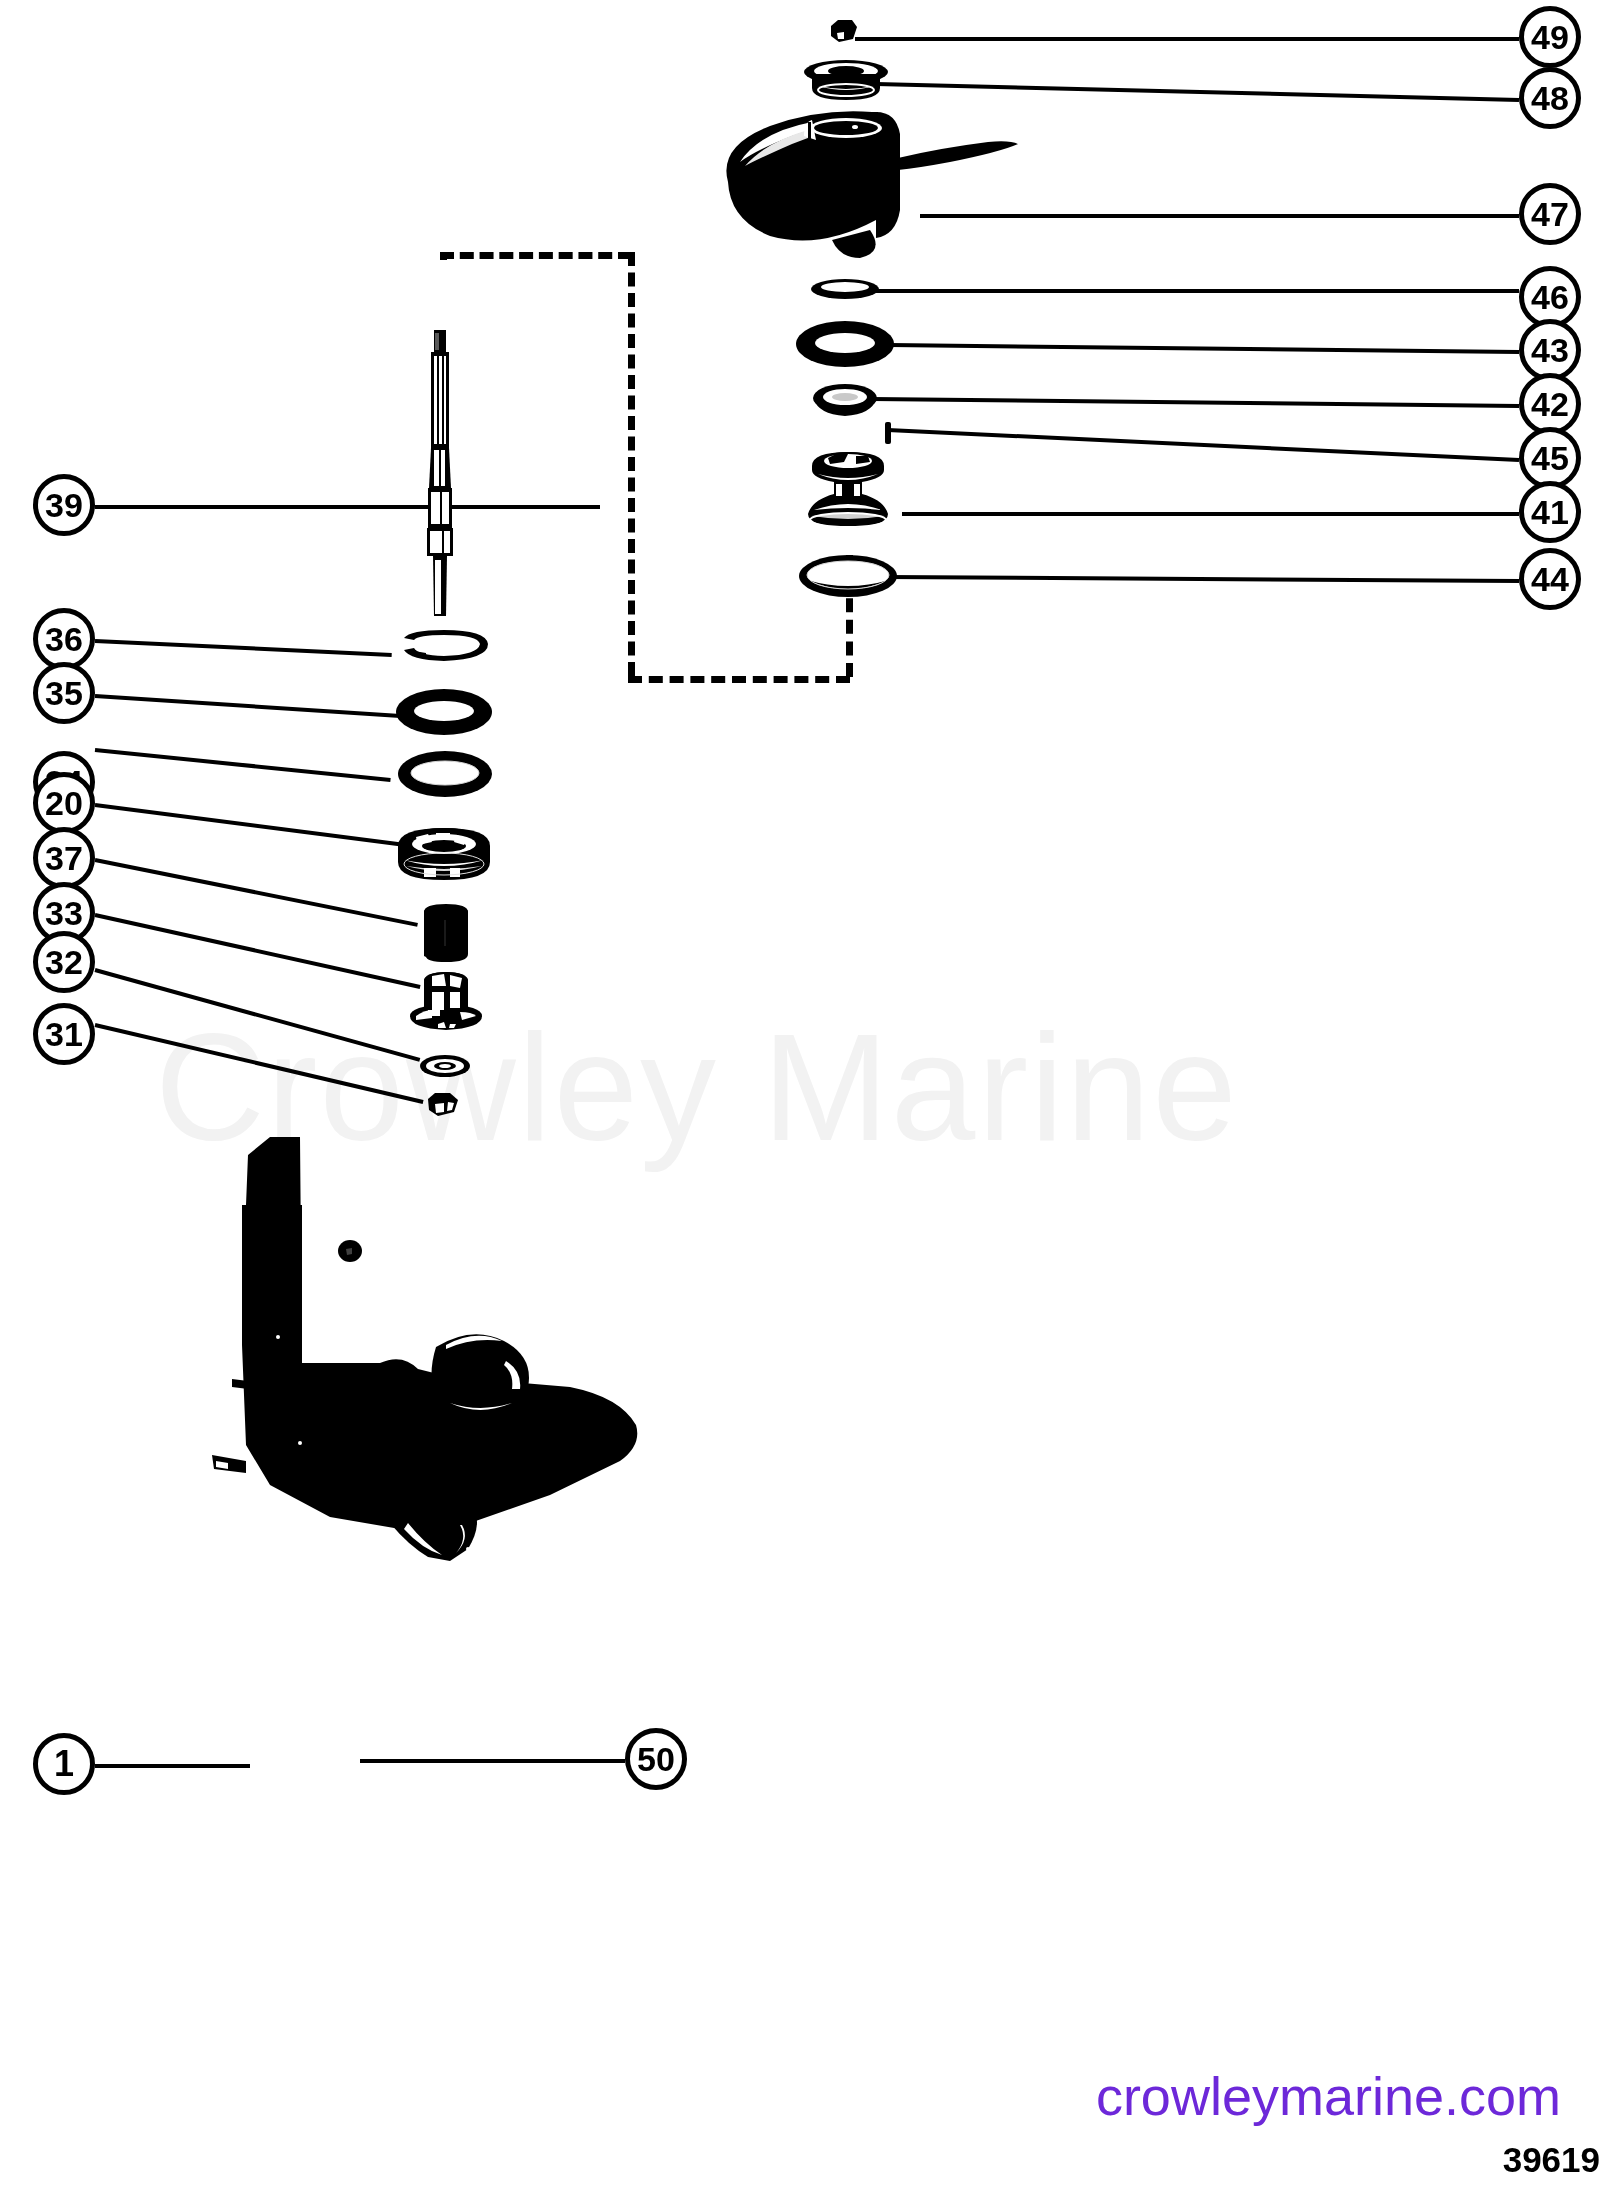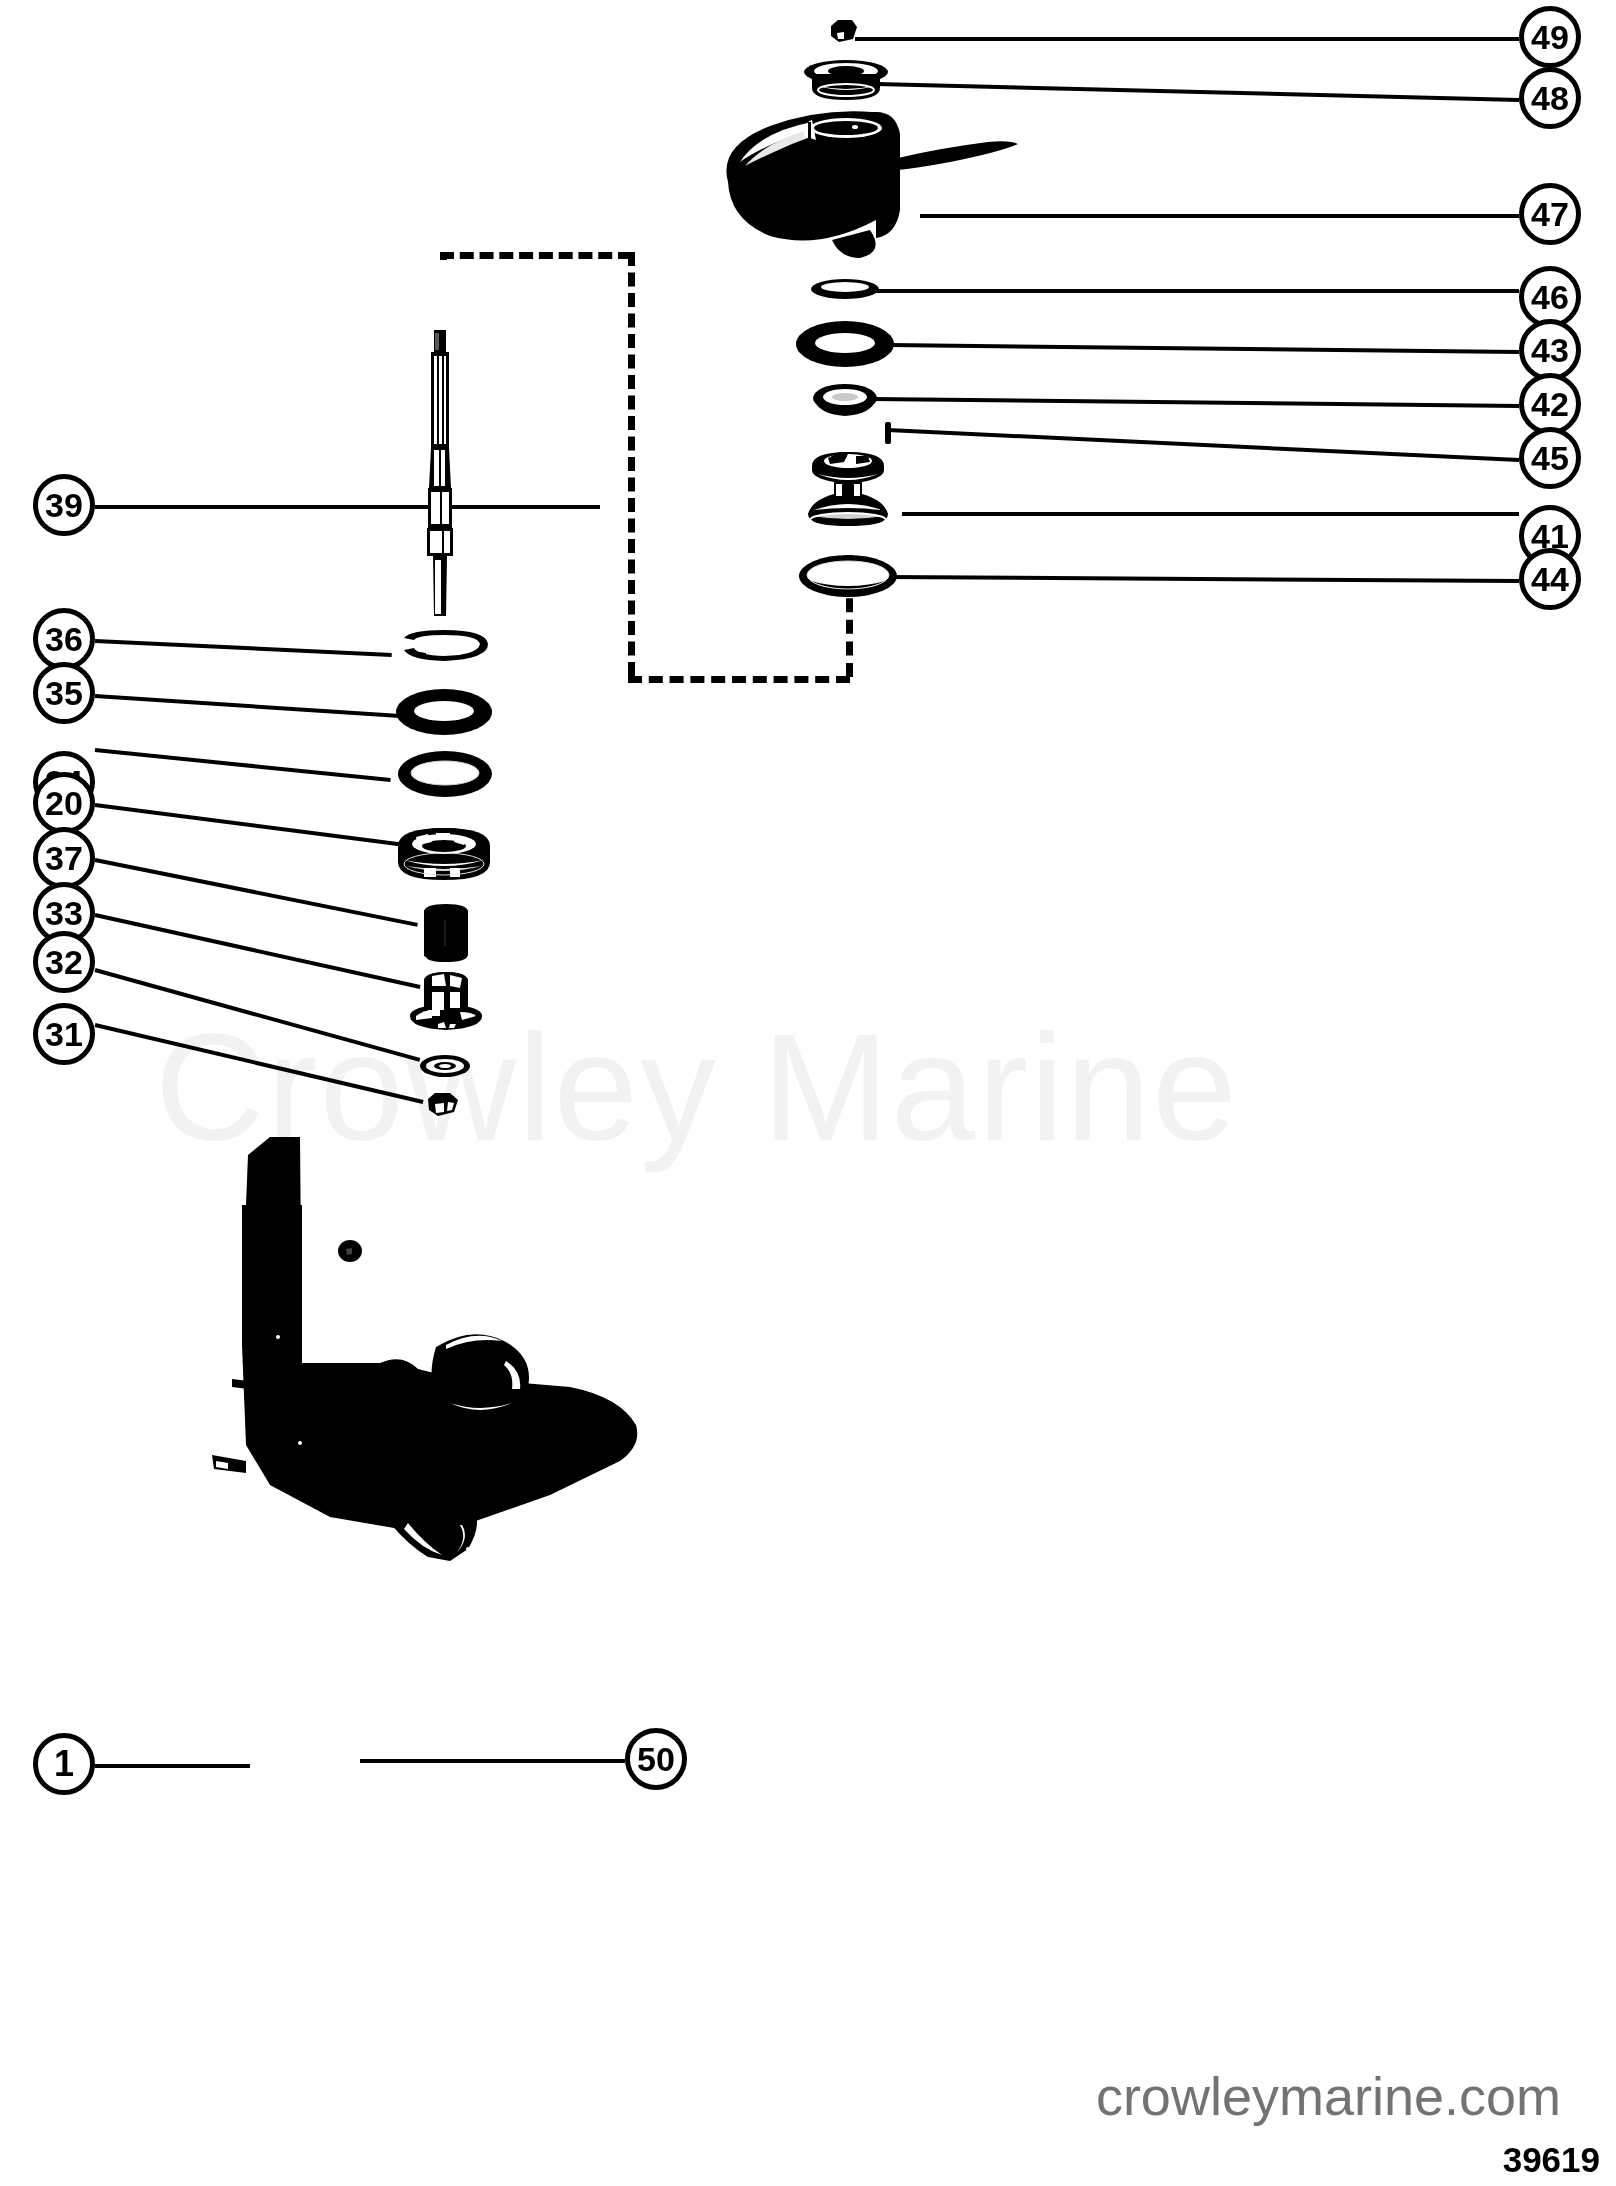--- a/index.html
+++ b/index.html
@@ -62,21 +62,21 @@
   }
   .dash-h{position:absolute;height:0;border-top:7px dashed #000;}
   .dash-v{position:absolute;width:0;border-left:7px dashed #000;}
 
   
   .site{
     position:absolute;
     right:55px;
     top:2065px;
     font-size:54px;
-    color:#737373;
+    color:#6d28d9;
     letter-spacing:0px;
     font-family:"Liberation Sans", sans-serif;
     z-index:30;
   }
   .docnum{
     position:absolute;
     right:16px;
     top:2140px;
     font-size:35px;
     font-weight:bold;
@@ -441,21 +441,21 @@
       </div>
       <div class="callout" style="left: 1519px; top: 319px;">
         <span>43</span>
       </div>
       <div class="callout" style="left: 1519px; top: 373px;">
         <span>42</span>
       </div>
       <div class="callout" style="left: 1519px; top: 427px;">
         <span>45</span>
       </div>
-      <div class="callout" style="left: 1519px; top: 481px; margin-top: 24px;">
+      <div class="callout" style="left: 1519px; top: 481px;">
         <span>41</span>
       </div>
       <div class="callout" style="left: 1519px; top: 548px;">
         <span>44</span>
       </div>
       <div class="callout" style="left: 33px; top: 474px;">
         <span>39</span>
       </div>
       <div class="callout" style="left: 33px; top: 608px;">
         <span>36</span>

